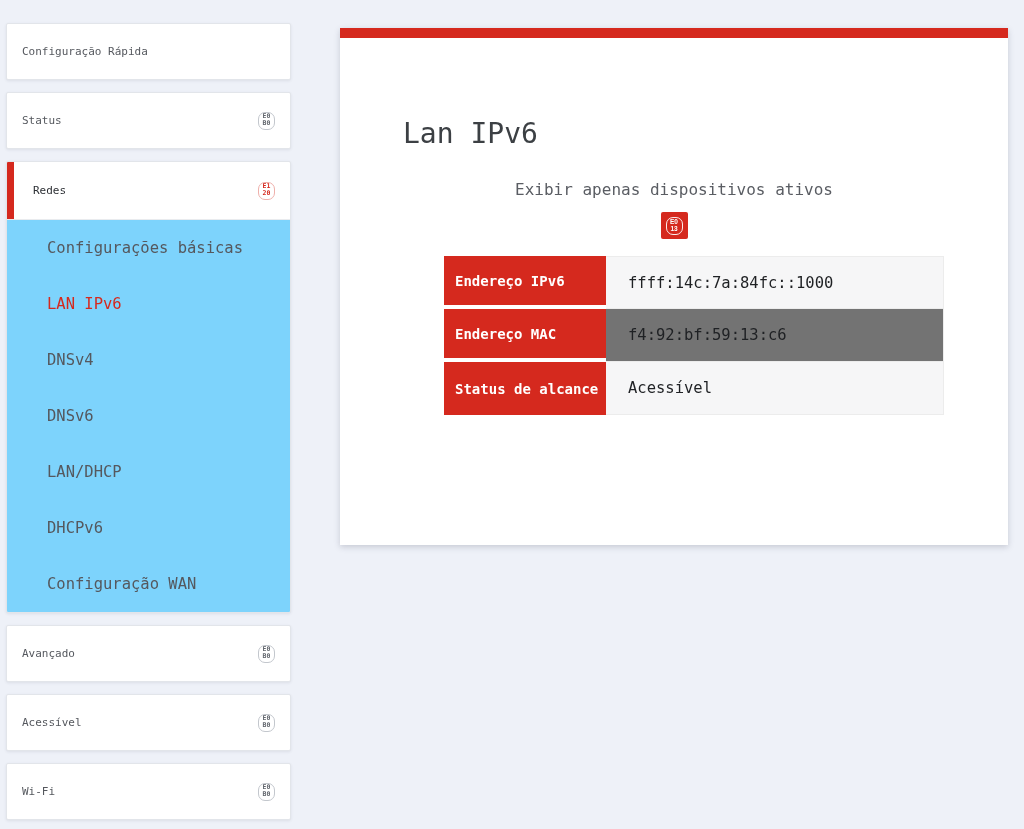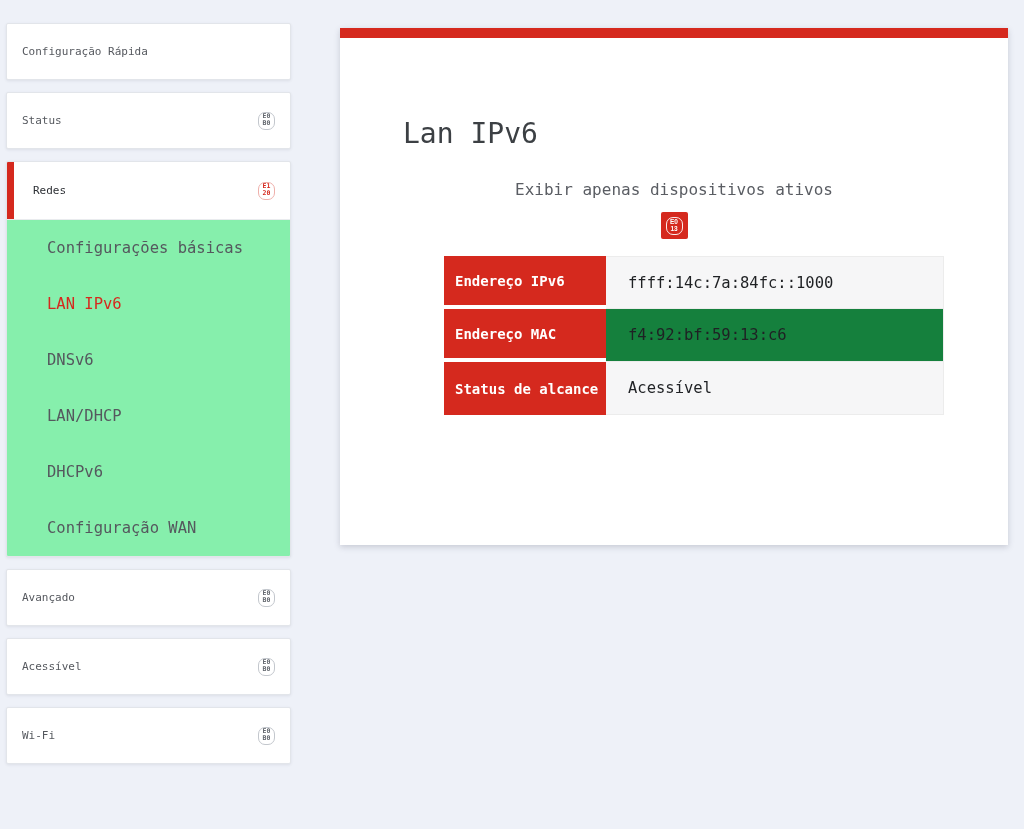--- a/index.html
+++ b/index.html
@@ -27,21 +27,21 @@
     padding:0 15px;
     cursor:pointer;
   }
   .nav-label { font-size:11px; color:#55585e; letter-spacing:0; }
   .group { padding:0; overflow:hidden; }
   .accent {
     position:absolute; left:0; top:0; width:7px; height:100%;
     background:#d5291e;
   }
   .nav-card.active .nav-label { color:#2d3035; font-weight:normal; padding-left:11px; }
-  .submenu { background:#86efac; border-top:1px solid #e9ebee; }
+  .submenu { background:#7dd3fc; border-top:1px solid #e9ebee; }
   .sub-item {
     height:56px;
     display:flex; align-items:center;
     padding-left:40px;
     font-size:15.5px; color:#55585e;
     cursor:pointer;
   }
   .sub-item.active { color:#d5291e; }
 
   
@@ -97,21 +97,21 @@
   .tvalue {
     flex:1;
     display:flex; align-items:center;
     padding-left:22px;
     font-size:15.5px; color:#1f2124;
     border:1px solid #ececec;
     border-left:none;
   }
   .trow:not(:first-child) .tvalue { border-top:none; }
   .trow.odd .tvalue { background:#f6f6f7; }
-  .trow.even .tvalue { background:#15803d; }
+  .trow.even .tvalue { background:#737373; }
 </style>
 </head>
 <body>
 
 <aside class="sidebar">
 
   <div class="card nav-card">
     <span class="nav-label">Configuração Rápida</span>
   </div>
 
@@ -128,20 +128,21 @@
       <span class="accent"></span>
       <span class="nav-label">Redes</span>
       <span class="tofu red">
           <i>E1</i>
           <i>20</i>
         </span>
     </div>
     <div class="submenu">
       <div class="sub-item">Configurações básicas</div>
       <div class="sub-item active">LAN IPv6</div>
+      <div class="sub-item">DNSv4</div>
       <div class="sub-item">DNSv6</div>
       <div class="sub-item">LAN/DHCP</div>
       <div class="sub-item">DHCPv6</div>
       <div class="sub-item">Configuração WAN</div>
     </div>
   </div>
 
   <div class="card nav-card">
     <span class="nav-label">Avançado</span>
     <span class="tofu gray">

